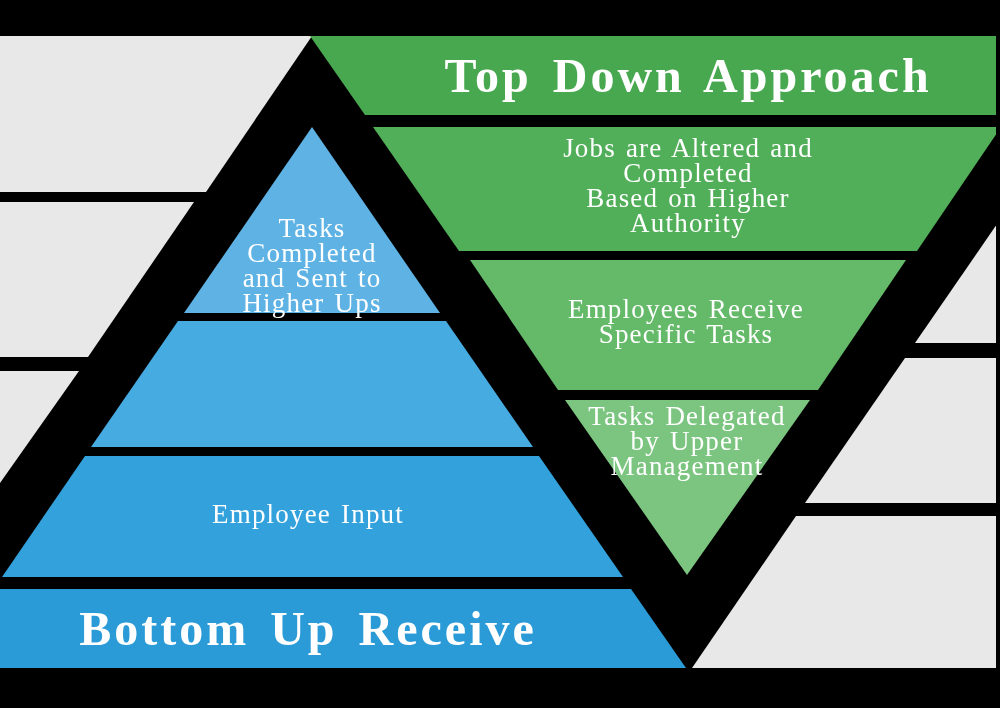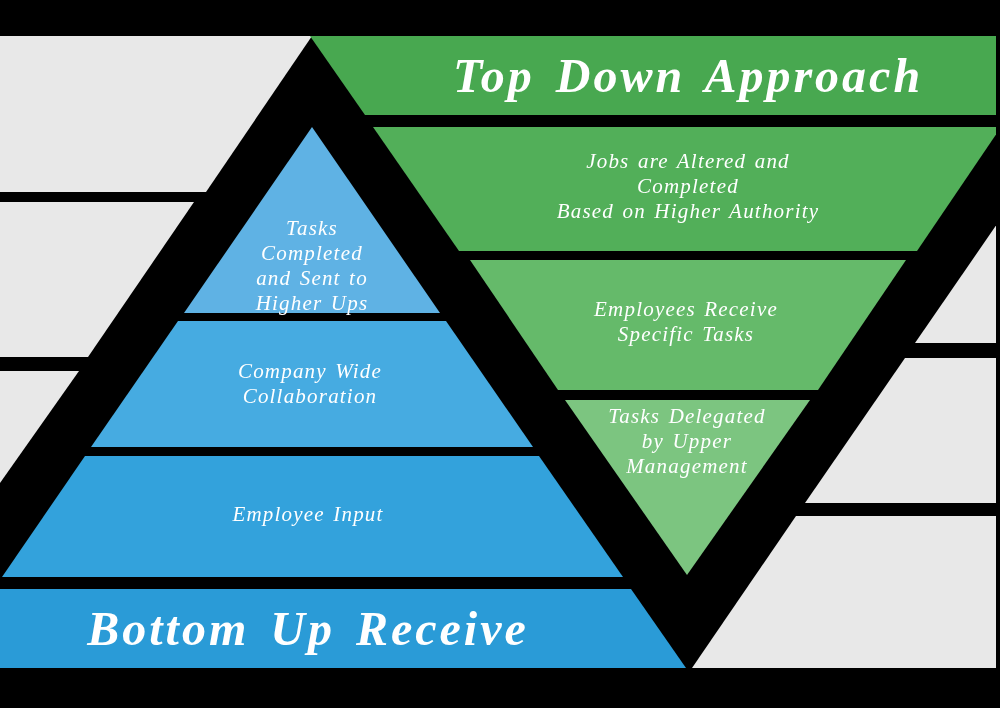--- a/index.html
+++ b/index.html
@@ -7,37 +7,36 @@
     padding: 0;
     background: #000000;
   }
   .stage {
     position: relative;
     width: 996px;
     height: 708px;
     background: #000000;
     overflow: hidden;
     font-family: "Liberation Serif", serif;
-    font-style: italic;
   }
   .stage svg {
     position: absolute;
     left: 0;
     top: 0;
     display: block;
   }
   .label {
     position: absolute;
     transform: translate(-50%, -50%);
     color: #ffffff;
     text-align: center;
     white-space: pre-line;
   }
   .body-label {
-    font-size: 21px;
+    font-size: 27px;
     line-height: 25px;
     letter-spacing: 1.2px;
     word-spacing: 2px;
   }
   .title-label {
     font-size: 48px;
     font-weight: bold;
     letter-spacing: 3px;
     word-spacing: 6px;
     white-space: nowrap;
@@ -88,20 +87,18 @@
 
   <div class="label body-label" style="left:687px; top:441px;">Tasks Delegated
 by Upper
 Management</div>
 
   <div class="label body-label" style="left:312px; top:266px;">Tasks
 Completed
 and Sent to
 Higher Ups</div>
 
-  <div class="label body-label" style="left:310px; top:384px;">Company Wide
-Collaboration</div>
 
   <div class="label body-label" style="left:308px; top:514px;">Employee Input</div>
 
   <div class="label title-label" style="left:308px; top:629px;">Bottom Up Receive</div>
 
 </div>
 
 </body></html>

